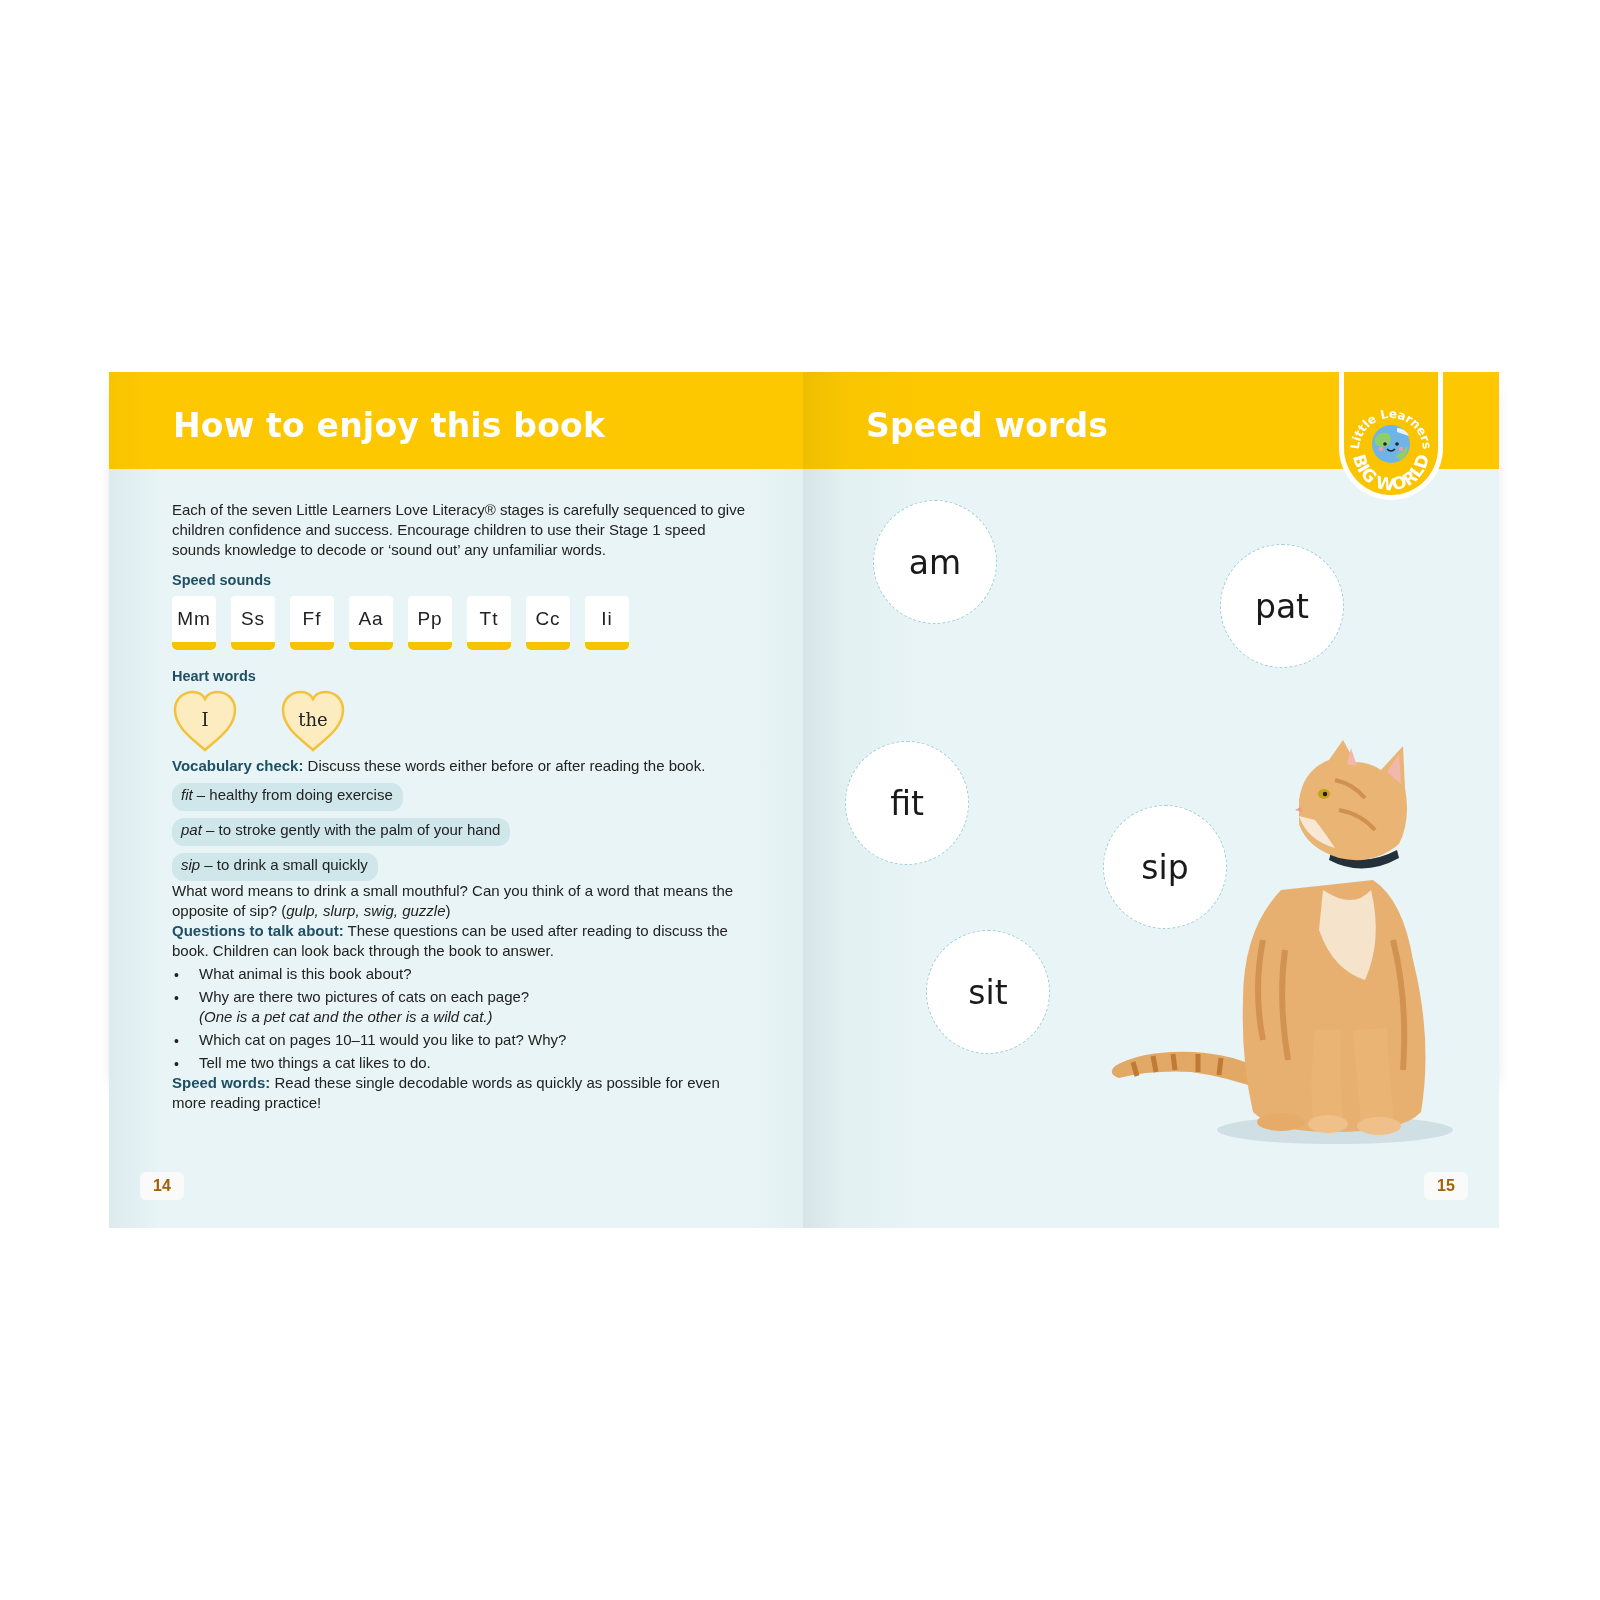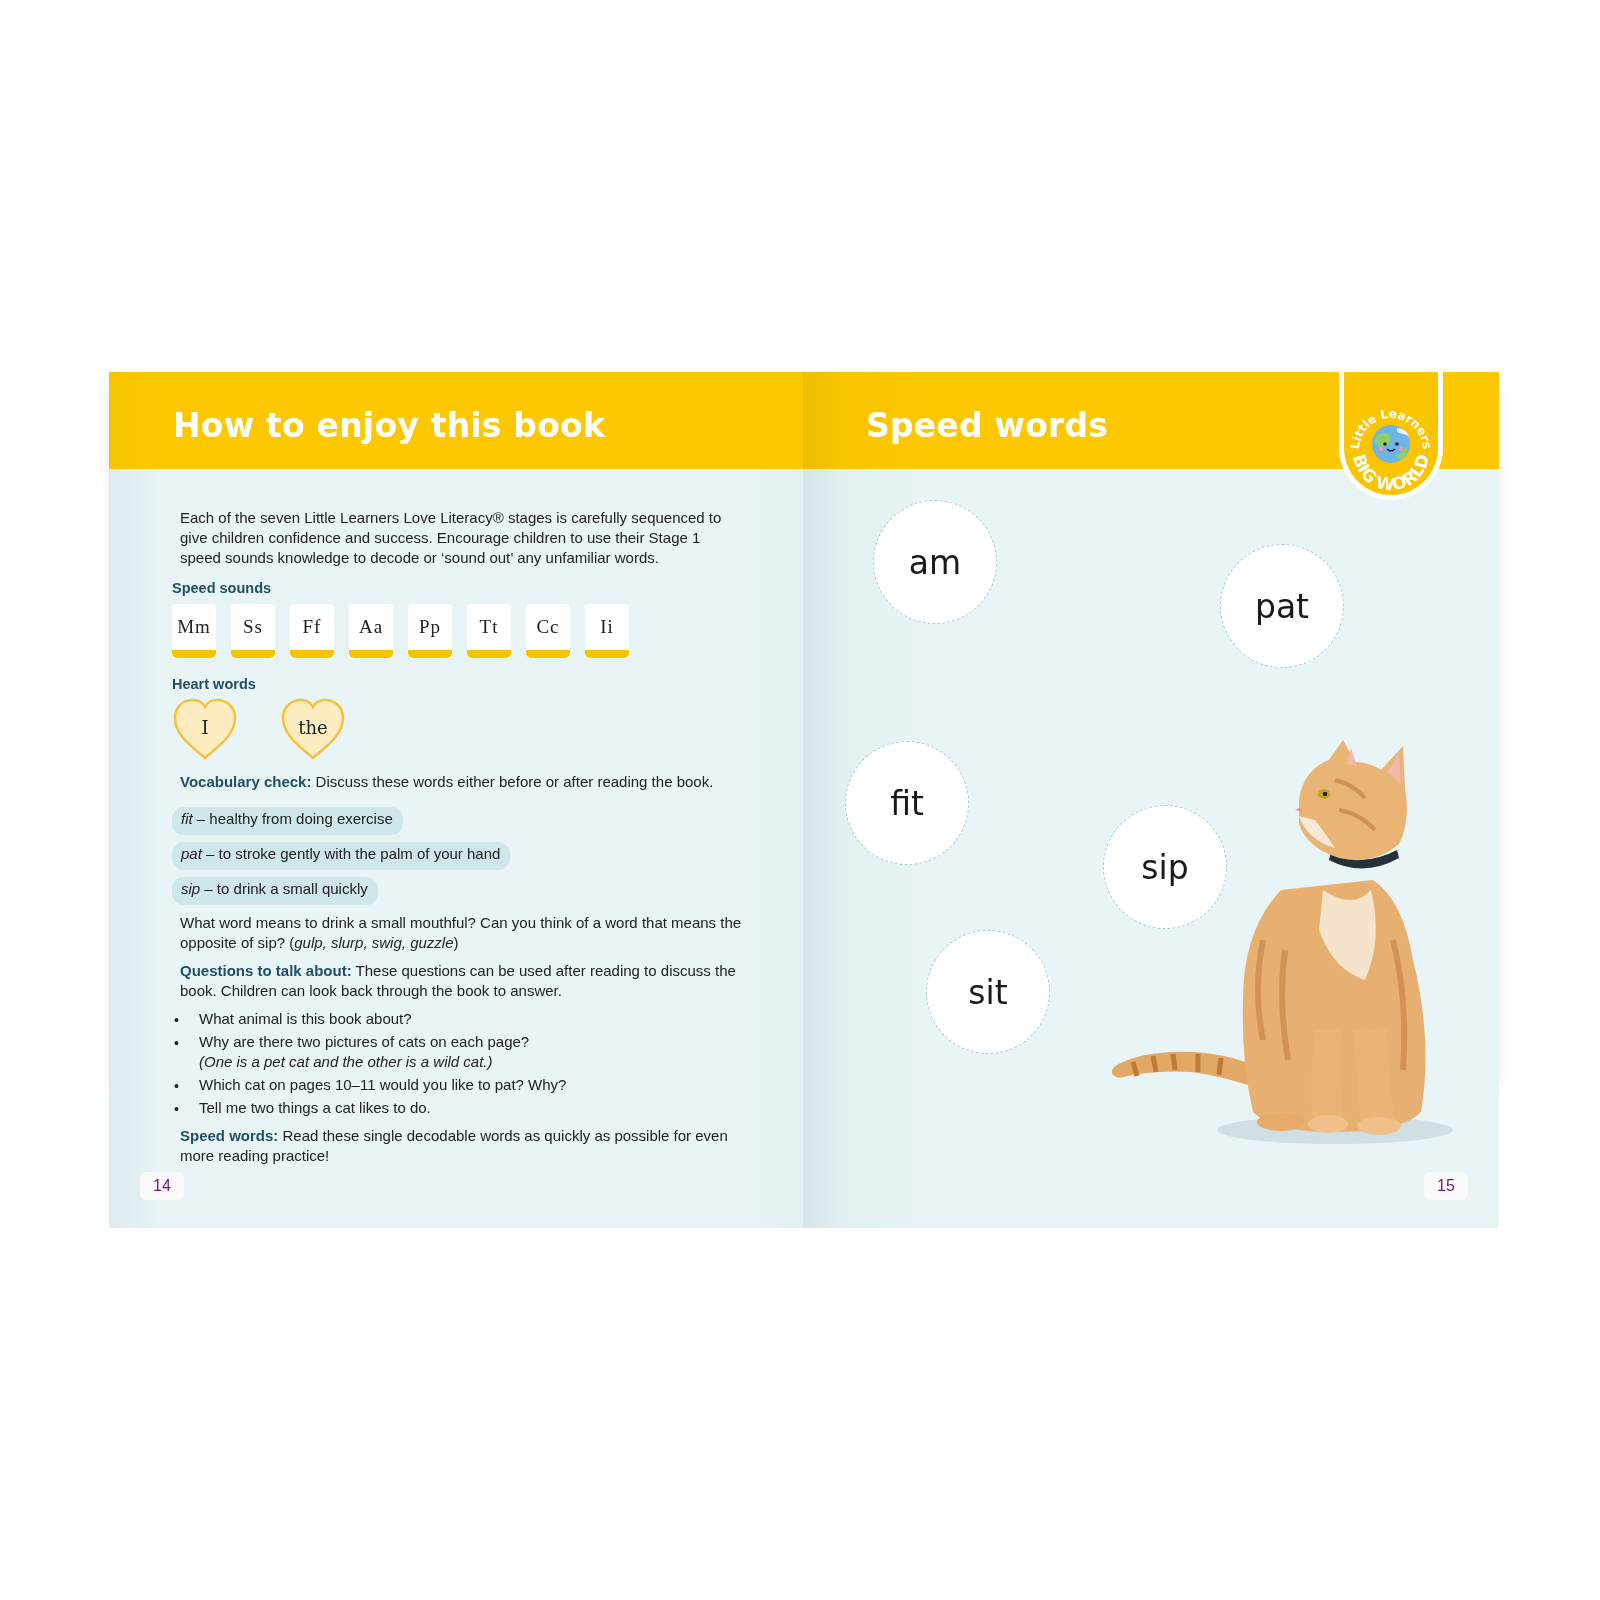--- a/index.html
+++ b/index.html
@@ -13,48 +13,48 @@
   .page.right { left: 694px; width: 696px; background: linear-gradient(90deg,#d4e4e7 0,#e3f0f2 40px,#e8f4f6 120px,#e8f4f6 100%); }
 
   .header { position: absolute; left: 0; top: 0; width: 100%; height: 97px; }
   .page.left .header { background: linear-gradient(90deg,#f7c400 0,#fdc800 40px,#fdc800 100%); }
   .page.right .header { background: linear-gradient(90deg,#efbe00 0,#f8c500 40px,#fdc800 120px,#fdc800 100%); }
   .header-title { position: absolute; left: 64px; top: 34px; color: #ffffff; font-weight: bold;
     font-size: 33px; letter-spacing: 0.2px; font-family: "DejaVu Sans", sans-serif; }
   .page.right .header-title { left: 172px; left: 172px; }
 
   .content { position: absolute; left: 63px; top: 128px; width: 580px; font-size: 15px; line-height: 20px; color: #222; }
-  .content p { margin: 8px; }
+  .content p { margin: 0; }
   .label { color: #1f4f63; font-weight: bold; }
   .section-label { display: block; color: #1f4f63; font-weight: bold; font-size: 14.5px; margin-top: 10px; }
 
   .sounds { display: flex; gap: 15px; margin-top: 6px; }
   .sound-card { width: 44px; height: 54px; background: #fff; border-radius: 4px; position: relative;
-    display: flex; align-items: center; justify-content: center; font-family: Liberation Serif, serif;
+    display: flex; align-items: center; justify-content: center; font-family: Liberation Sans, sans-serif;
     font-size: 19px; color: #222; padding-bottom: 8px; letter-spacing: 1px; }
   .sound-card::after { content: ""; position: absolute; left: 0; right: 0; bottom: 0; height: 8px;
     background: #f5c400; border-radius: 0 0 5px 5px; }
 
   .hearts { display: flex; gap: 42px; margin-top: 4px; height: 66px; }
   .heart { position: relative; width: 66px; height: 62px; }
   .heart svg { position: absolute; left: 0; top: 0; }
   .heart span { position: absolute; left: 0; right: 0; top: 20px; text-align: center;
     font-family: "DejaVu Serif", serif; font-size: 18px; color: #222; }
 
   .vocab { margin-top: 8px; }
   .pill { display: inline-block; background: #cfe6ea; border-radius: 12px; padding: 2px 10px 6px 9px;
     margin-top: 7px; font-size: 15px; }
   .pill i { font-style: italic; }
   .para { margin-top: 9px; }
   .bullets { list-style: none; margin-top: 1px; }
   .bullets li { position: relative; padding-left: 27px; margin-top: 3px; }
   .bullets li::before { content: "•"; position: absolute; left: 2px; top: 1px; font-size: 14px; }
 
   .page-num { position: absolute; bottom: 28px; width: 44px; height: 28px; background: #fafafa; border-radius: 6px;
-    font-weight: normal; font-size: 16px; text-align: center; line-height: 28px; color: #701a75; }
+    font-weight: bold; font-size: 16px; text-align: center; line-height: 28px; color: #a16207; }
   .page.left .page-num { left: 31px; }
   .page.right .page-num { right: 31px; }
 
   .word-bubble { position: absolute; width: 124px; height: 124px; border-radius: 50%; background: #fff;
     border: 1.6px dashed #9fcfd8; display: flex; align-items: center; justify-content: center;
     font-family: "DejaVu Sans", sans-serif; font-size: 33px; color: #1a1a1a; }
 
   .badge { position: absolute; right: 52px; top: -4px; width: 112px; height: 135px; }
 
   .cat { position: absolute; left: 300px; top: 368px; width: 360px; height: 410px; }

